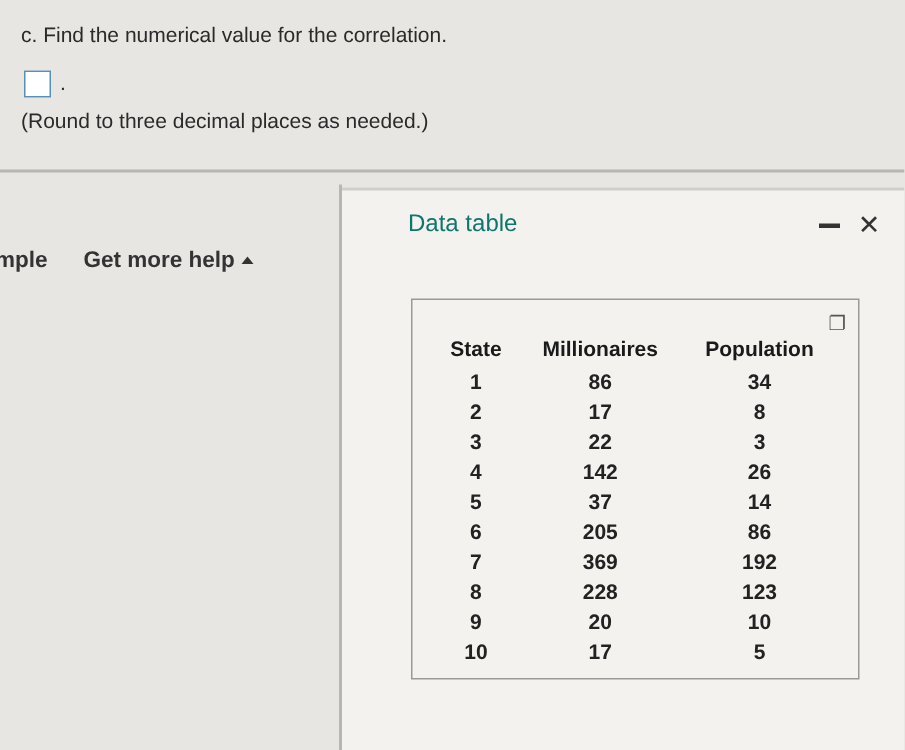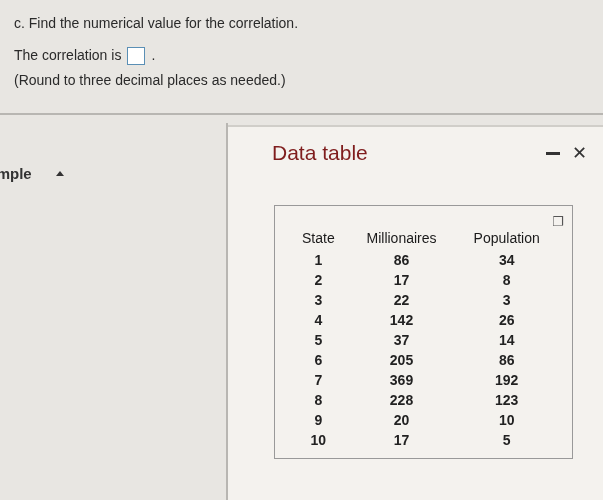--- a/index.html
+++ b/index.html
@@ -70,21 +70,21 @@
       bottom: 0;
       background: #f4f2ee;
       border-top: 2px solid #d0cec9;
     }
     .popup-head {
       display: flex;
       align-items: center;
       justify-content: space-between;
       padding: 14px 10px 6px 44px;
     }
-    .popup-title { font-size: 21px; font-weight: normal; color: #7f1d1d; }
+    .popup-title { font-size: 16px; font-weight: normal; color: #0f766e; }
     .popup-actions { display: flex; gap: 12px; align-items: center; padding-right: 6px; }
     .minimize-icon {
       width: 14px; height: 3px;
       background: #333;
       display: inline-block;
     }
     .close-icon {
       font-size: 18px;
       font-weight: normal;
       color: #333;
@@ -106,52 +106,52 @@
       color: #555;
       cursor: pointer;
     }
     table.data {
       border-collapse: collapse;
       width: 100%;
       font-size: 14px;
       margin-top: 10px;
     }
     table.data th {
-      font-weight: normal;
+      font-weight: bold;
       text-align: center;
       padding: 4px 6px;
       color: #1a1a1a;
     }
     table.data td {
       text-align: center;
       padding: 2px 6px;
       font-weight: bold;
       color: #222;
     }
     table.data td:first-child { font-weight: bold; }
   </style>
 </head>
 <body>
 
 <div class="question-area">
   <div class="q-label">c. Find the numerical value for the correlation.</div>
   <div class="correlation-line">
-    <span>The correlation is</span>
     <span class="answer-box"></span>
     <span>.</span>
   </div>
   <div class="round-note">(Round to three decimal places as needed.)</div>
 </div>
 
 <div class="divider-h"></div>
 <div class="divider-v"></div>
 
 <div class="help-bar">
   <span class="help-example">xample</span>
   <span class="help-more">
+    <span>Get more help</span>
     <span class="caret-up"></span>
   </span>
 </div>
 
 <div class="popup">
   <div class="popup-head">
     <span class="popup-title">Data table</span>
     <span class="popup-actions">
       <span class="minimize-icon"></span>
       <span class="close-icon">✕</span>

